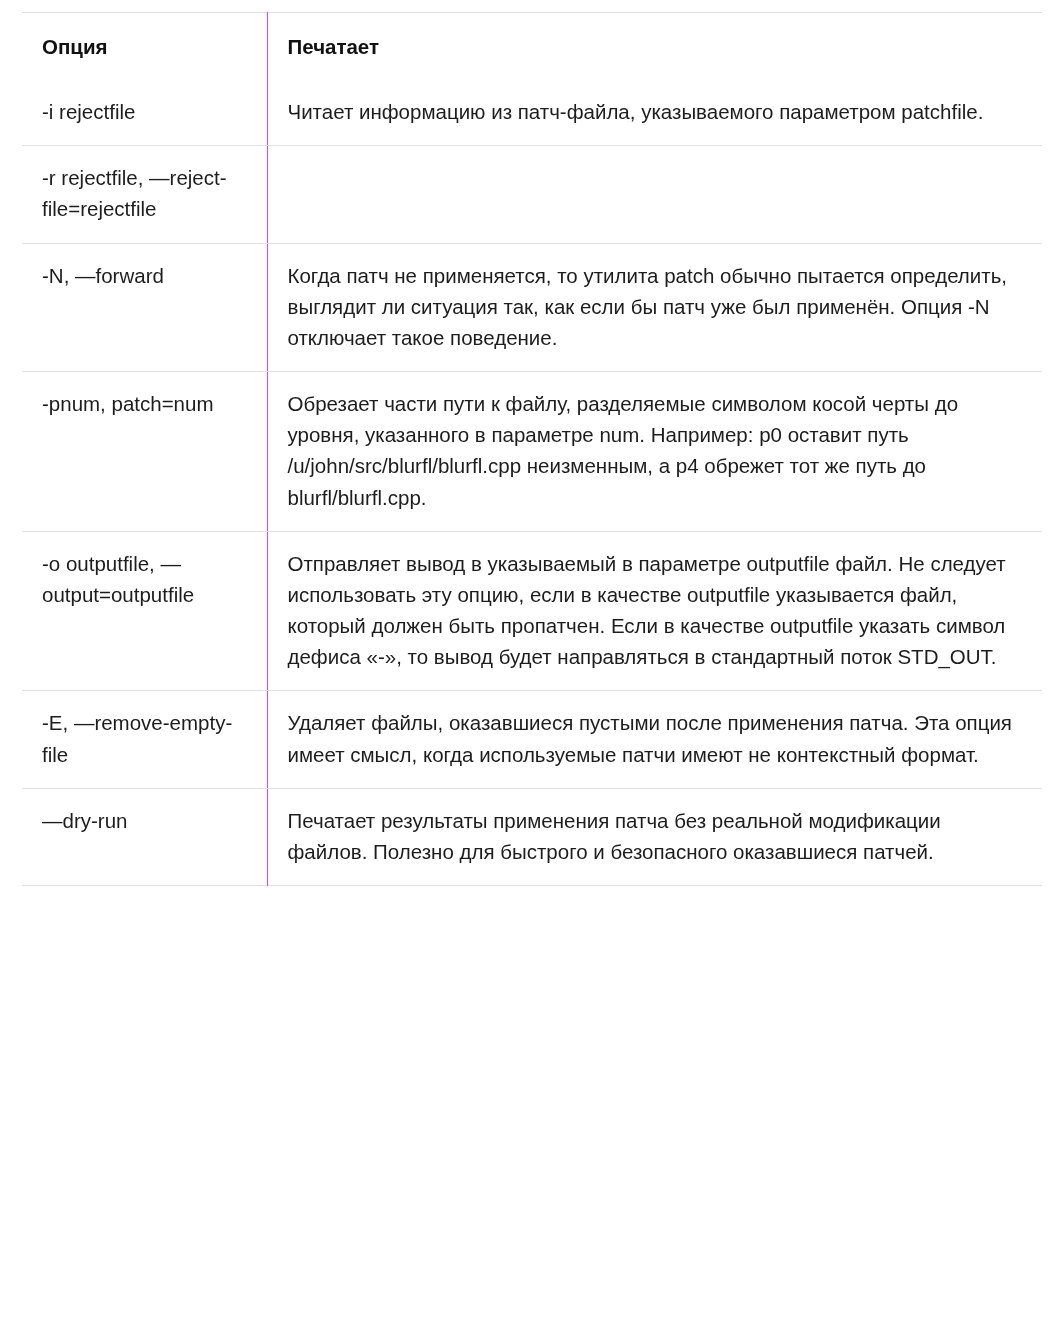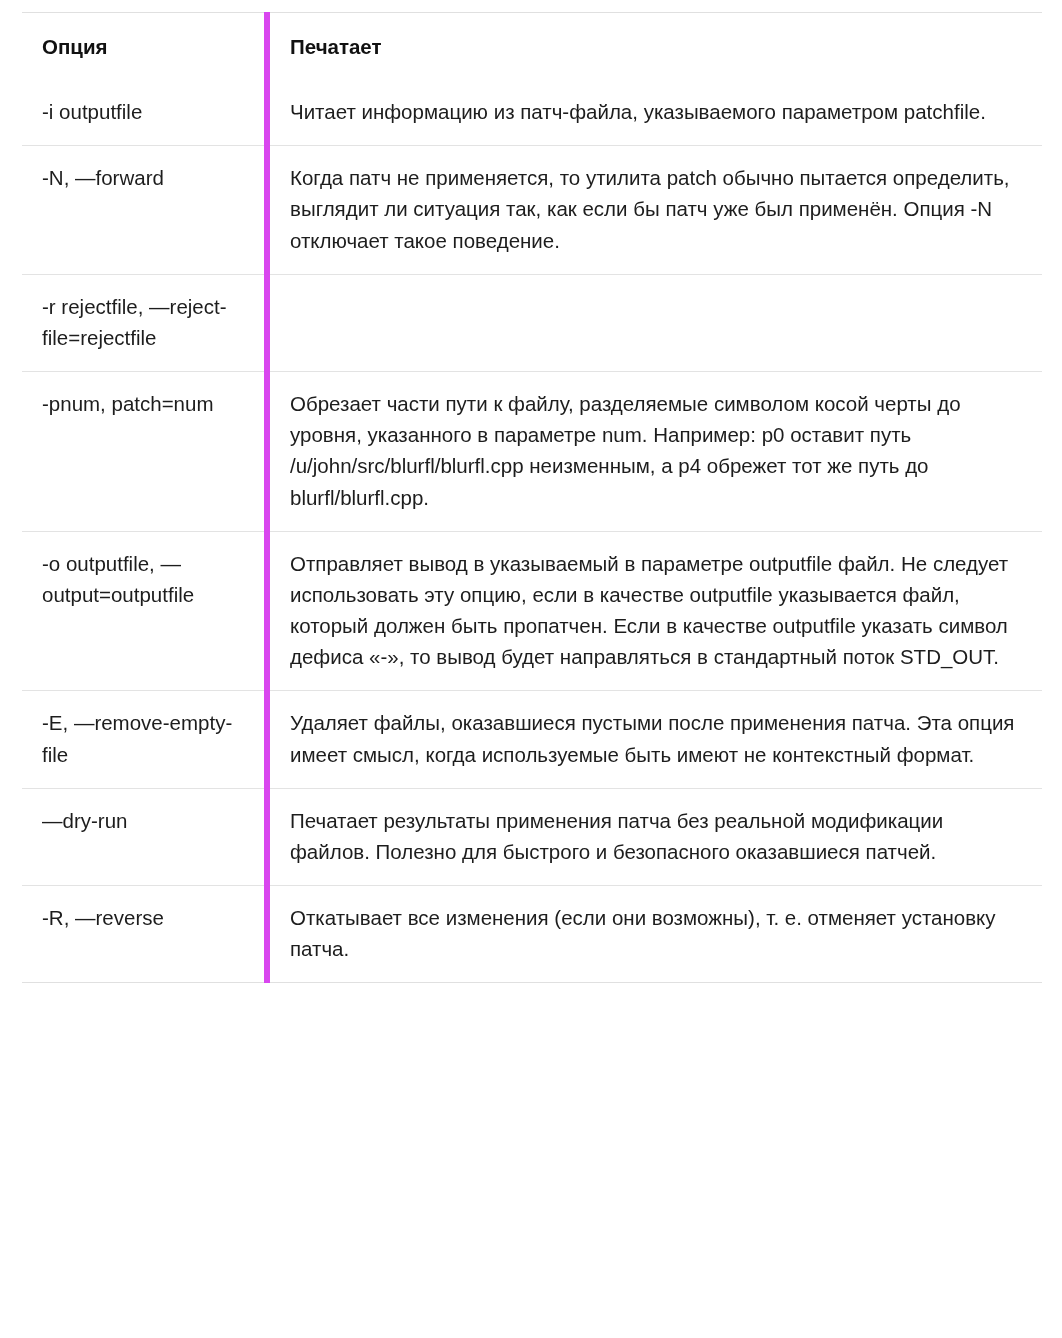--- a/index.html
+++ b/index.html
@@ -26,21 +26,21 @@
     table-layout: fixed;
     border-top: 1px solid #e0e0e0;
     border-bottom: 1px solid #e0e0e0;
   }
   table.options-table col.col-option { width: 245px; }
   table.options-table col.col-meaning { width: 775px; }
 
   table.options-table th,
   table.options-table td {
     border-bottom: 1px solid #e3e3e3;
-    border-right: 6px solid #d946ef;
+    border-right: 1px solid #d946ef;
     vertical-align: top;
     text-align: left;
     padding: 16px 18px 18px 20px;
     font-size: 20.5px;
     line-height: 1.52;
     font-weight: 400;
     color: #1d1d1d;
   }
   table.options-table th {
     font-weight: 700;
@@ -77,46 +77,42 @@
       <col class="col-meaning">
     </colgroup>
     <thead>
       <tr>
         <th>Опция</th>
         <th>Печатает</th>
       </tr>
     </thead>
     <tbody>
       <tr>
-        <td class="option-cell">-i outputfile</td>
+        <td class="option-cell">-i rejectfile</td>
         <td class="meaning-cell">Читает информацию из патч-файла, указываемого параметром patchfile.</td>
+      </tr>
+      <tr>
+        <td class="option-cell">-r rejectfile, —reject-file=rejectfile</td>
+        <td class="meaning-cell"></td>
       </tr>
       <tr>
         <td class="option-cell">-N, —forward</td>
         <td class="meaning-cell">Когда патч не применяется, то утилита patch обычно пытается определить, выглядит ли ситуация так, как если бы патч уже был применён. Опция -N отключает такое поведение.</td>
-      </tr>
-      <tr>
-        <td class="option-cell">-r rejectfile, —reject-file=rejectfile</td>
-        <td class="meaning-cell"></td>
       </tr>
       <tr>
         <td class="option-cell">-pnum, patch=num</td>
         <td class="meaning-cell">Обрезает части пути к файлу, разделяемые символом косой черты до уровня, указанного в параметре num. Например: p0 оставит путь /u/john/src/blurfl/blurfl.cpp неизменным, а p4 обрежет тот же путь до blurfl/blurfl.cpp.</td>
       </tr>
       <tr>
         <td class="option-cell">-o outputfile, —output=outputfile</td>
         <td class="meaning-cell">Отправляет вывод в указываемый в параметре outputfile файл. Не следует использовать эту опцию, если в качестве outputfile указывается файл, который должен быть пропатчен. Если в качестве outputfile указать символ дефиса «-», то вывод будет направляться в стандартный поток STD_OUT.</td>
       </tr>
       <tr>
         <td class="option-cell">-E, —remove-empty-file</td>
-        <td class="meaning-cell">Удаляет файлы, оказавшиеся пустыми после применения патча. Эта опция имеет смысл, когда используемые быть имеют не контекстный формат.</td>
+        <td class="meaning-cell">Удаляет файлы, оказавшиеся пустыми после применения патча. Эта опция имеет смысл, когда используемые патчи имеют не контекстный формат.</td>
       </tr>
       <tr>
         <td class="option-cell">—dry-run</td>
         <td class="meaning-cell">Печатает результаты применения патча без реальной модификации файлов. Полезно для быстрого и безопасного оказавшиеся патчей.</td>
-      </tr>
-      <tr>
-        <td class="option-cell">-R, —reverse</td>
-        <td class="meaning-cell">Откатывает все изменения (если они возможны), т. е. отменяет установку патча.</td>
       </tr>
     </tbody>
   </table>
 </div>
 
 </body></html>

